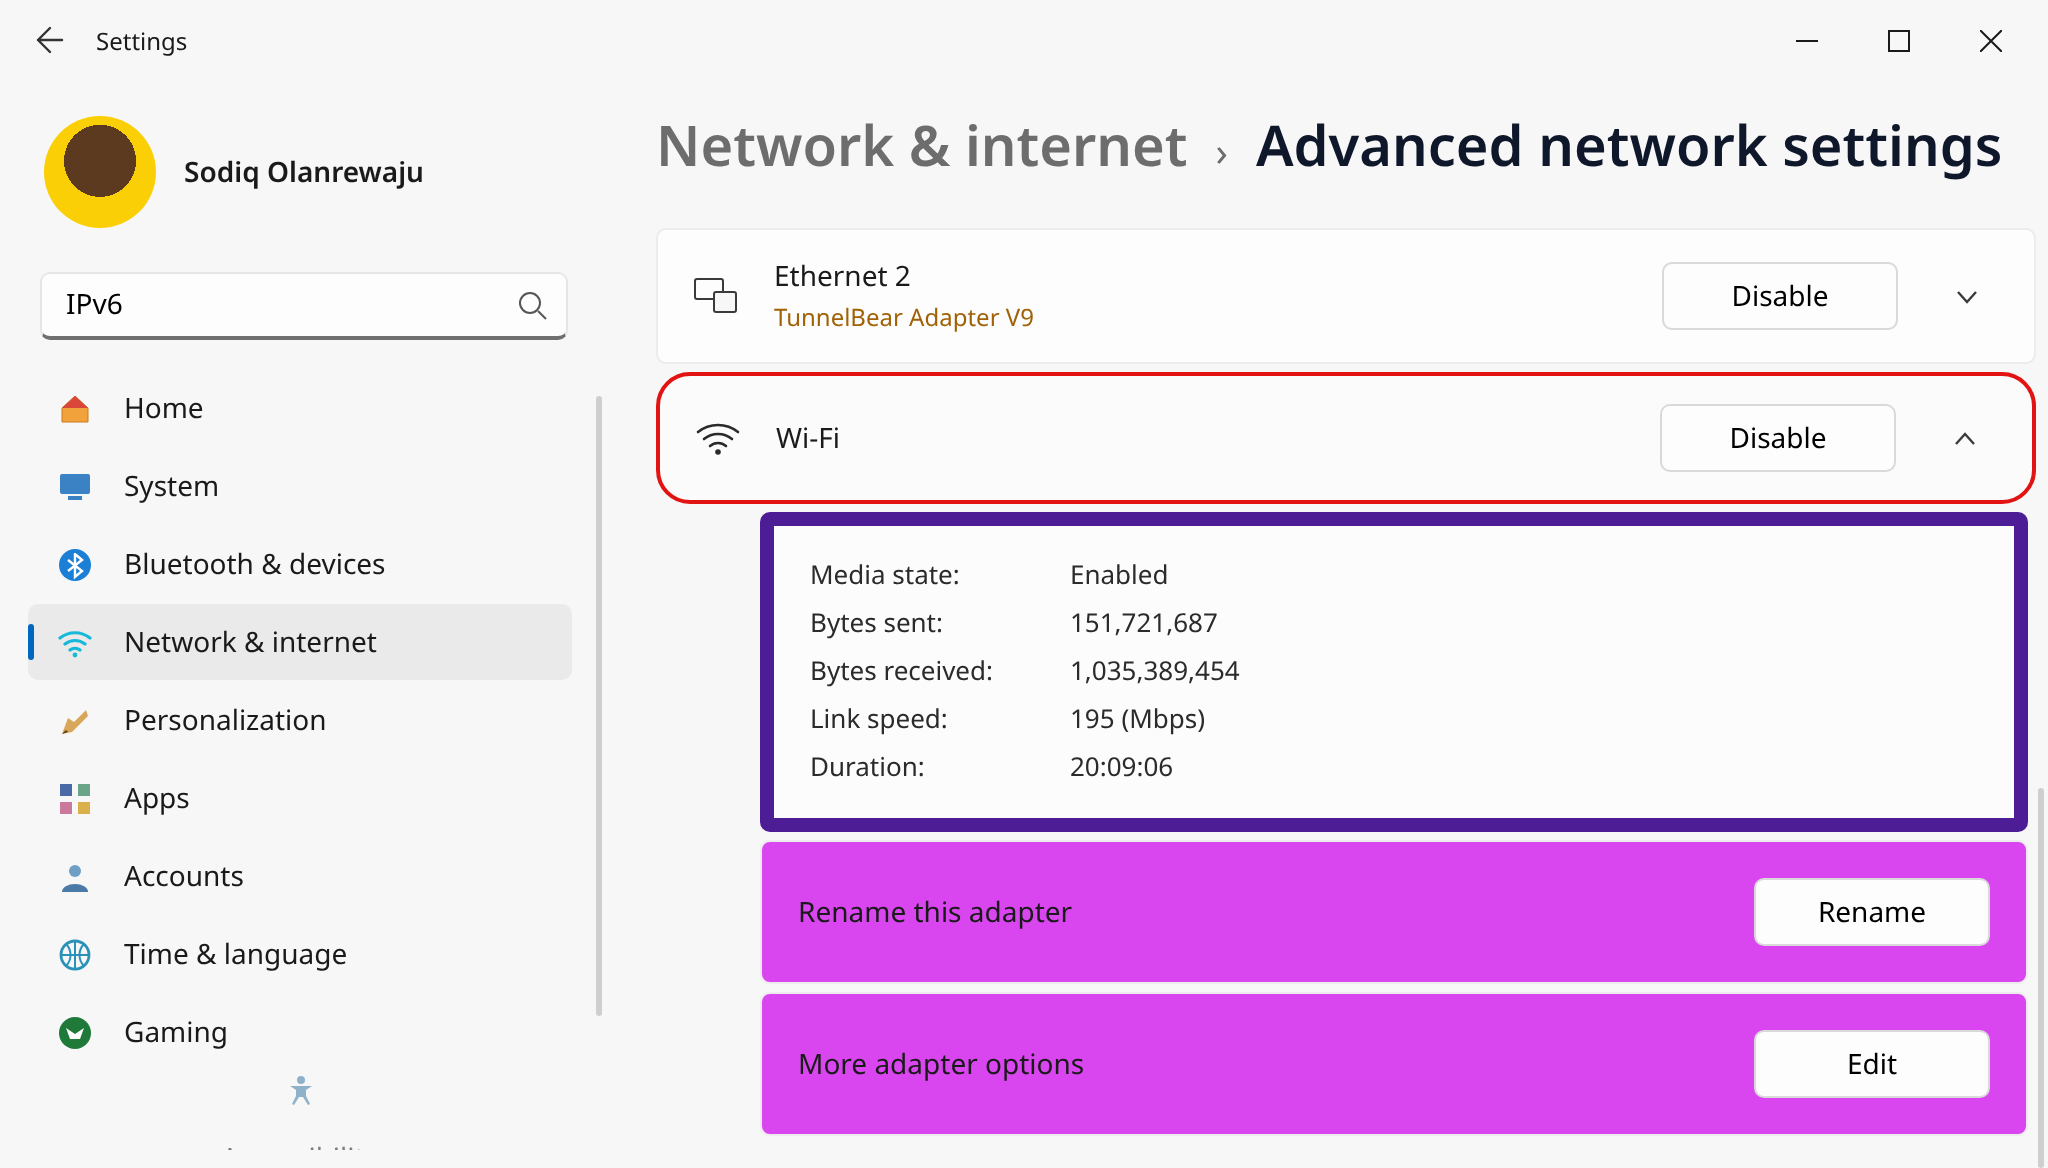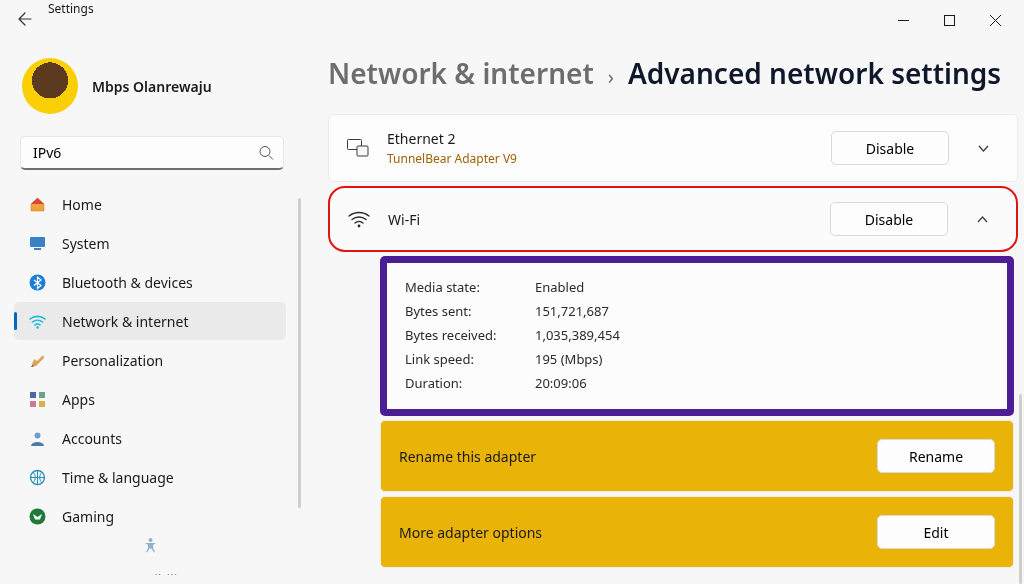--- a/index.html
+++ b/index.html
@@ -1,19 +1,19 @@
 <!DOCTYPE html>
 <html><head>
 <meta charset="utf-8">
 <style>
   * { box-sizing: border-box; margin: 0; padding: 0; font-family: "Segoe UI", system-ui, -apple-system, sans-serif; }
   body { width: 1024px; height: 584px; background: #f7f7f7; color: #1a1a1a; font-size: 14px; overflow: hidden; position: relative; }
 
   
-  .titlebar { display: flex; height: 40px; padding: 0 6px; }
+  .titlebar { display: flex; align-items: center; height: 40px; padding: 0 6px; }
   .back-btn { width: 38px; height: 38px; display: flex; align-items: center; justify-content: center; cursor: pointer; }
   .app-title { font-size: 12px; margin-left: 4px; }
   .win-controls { margin-left: auto; display: flex; }
   .win-btn { width: 46px; height: 40px; display: flex; align-items: center; justify-content: center; cursor: pointer; }
 
   .content { display: flex; height: calc(100% - 40px); }
 
   
   .sidebar { width: 300px; padding: 0 4px 0 8px; display: flex; flex-direction: column; }
   .profile { display: flex; align-items: center; padding: 18px 12px 22px 14px; gap: 14px; }
@@ -50,21 +50,21 @@
   .chev { width: 32px; display:flex; align-items:center; justify-content:center; cursor:pointer; }
 
   .wifi-card { border: 2px solid #e11313; border-radius: 17px; margin-bottom: 4px; background: #fbfbfb; }
 
   .nested { margin-left: 52px; margin-right: 4px; }
   .details { padding: 12px 18px 14px 18px; background: #fcfcfc; border:7px solid #4c1d95; border-radius:5px; margin-bottom:4px;}
   .detail-line { display: flex; font-size: 13px; padding: 3px 0; }
   .detail-key { width: 130px; color: #2b2b2b; }
   .detail-val { color: #2b2b2b; }
 
-  .action-row { display:flex; align-items:center; padding: 18px 18px; background:#eab308; border:1px solid #ececec; border-radius:5px; margin-bottom:4px;}
+  .action-row { display:flex; align-items:center; padding: 18px 18px; background:#d946ef; border:1px solid #ececec; border-radius:5px; margin-bottom:4px;}
   .action-row .label { flex:1; font-size:14px; }
   .action-row .right-chev { width:24px; display:flex; justify-content:center; }
 
   .main-scroll { position:absolute; right:2px; top:0; width:3px; height:180px; background:#cfcfcf; border-radius:2px;}
   .main-scroll.bottom { top:auto; bottom:0; height:190px;}
 
   svg { display: block; }
 </style>
 </head>
 <body>
@@ -93,21 +93,21 @@
         </svg>
     </div>
   </div>
 </div>
 
 <div class="content">
 
   <div class="sidebar">
     <div class="profile">
       <div class="avatar"></div>
-      <div class="username">Mbps Olanrewaju</div>
+      <div class="username">Sodiq Olanrewaju</div>
     </div>
     <div class="search-wrap">
       <input class="search" value="IPv6" style="">
       <span class="search-icon">
         <svg width="15" height="15" viewBox="0 0 15 15">
             <circle cx="6" cy="6" r="5" stroke="#555" fill="none"></circle>
             <path d="M10 10l4 4" stroke="#555"></path>
           </svg>
       </span>
     </div>

